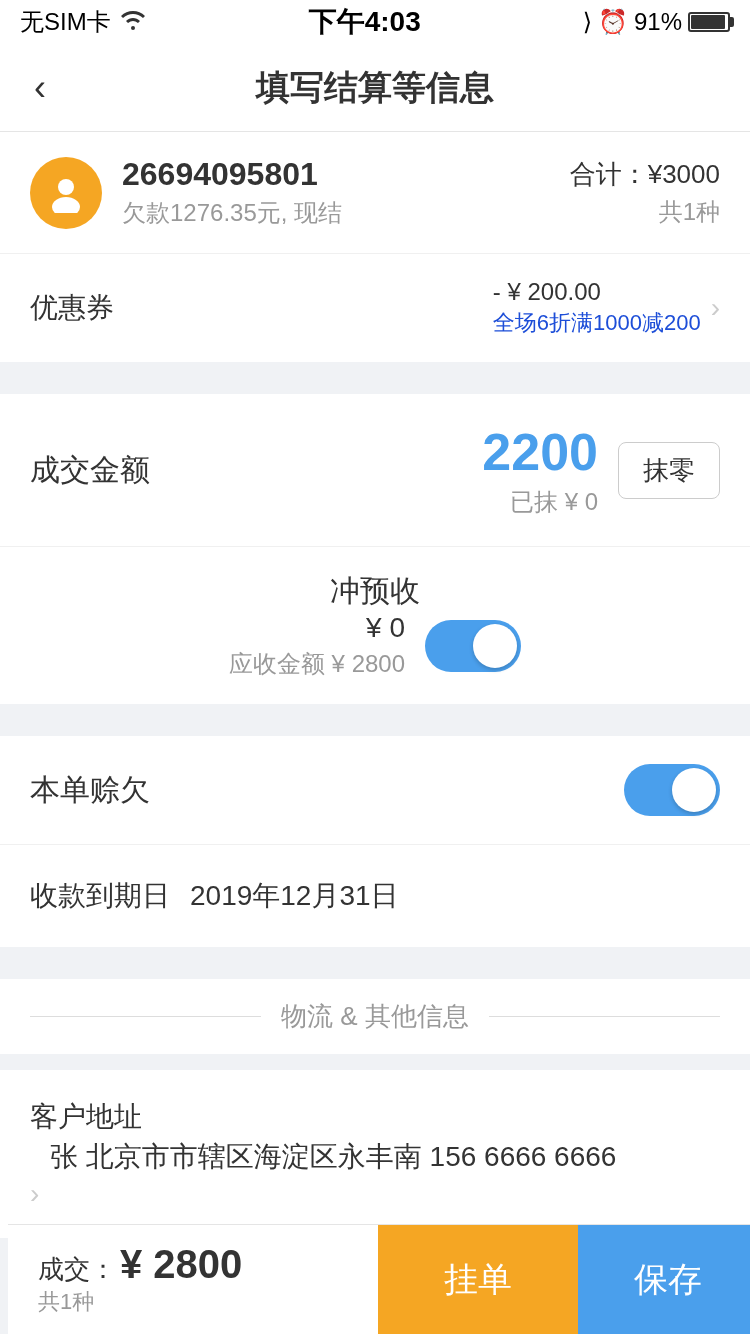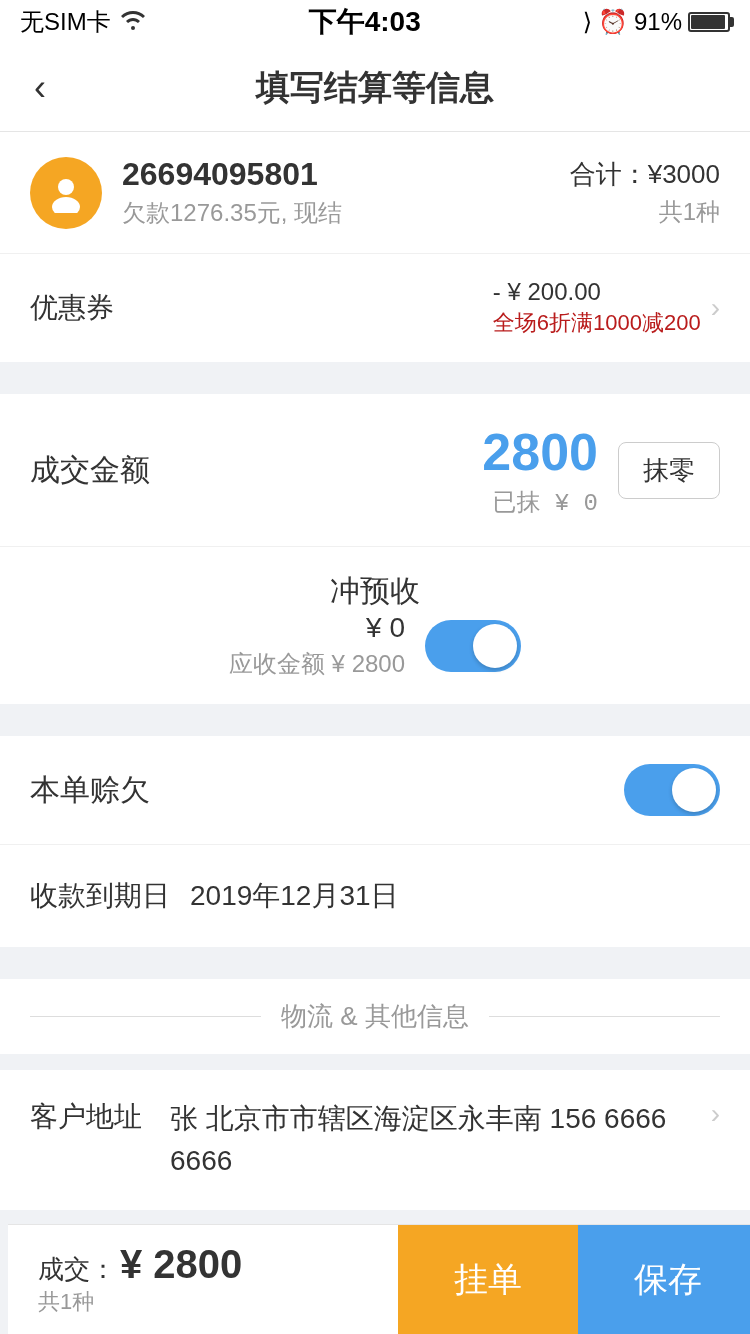--- a/index.html
+++ b/index.html
@@ -95,42 +95,42 @@
     .coupon-row {
       display: flex;
       align-items: center;
       justify-content: space-between;
       padding: 24px 30px;
       border-top: 1px solid #f0f0f0;
     }
     .coupon-label { font-size: 28px; color: #333; }
     .coupon-right { display: flex; align-items: center; gap: 10px; }
     .coupon-discount { font-size: 24px; color: #333; font-weight: 500; }
-    .coupon-desc { font-size: 22px; color: #b91c1c; margin-top: 2px; text-align: right; }
+    .coupon-desc { font-size: 22px; color: #1d4ed8; margin-top: 2px; text-align: right; }
     .chevron { color: #ccc; font-size: 28px; }
 
     
     .separator { height: 16px; background: #f0f2f5; }
 
     
     .amount-row {
       display: flex;
       align-items: center;
       justify-content: space-between;
       padding: 28px 30px;
     }
     .row-label { font-size: 30px; color: #333; }
     .amount-right { display: flex; align-items: center; gap: 20px; }
     .amount-value { font-size: 52px; font-weight: 600; color: #4a9fec; }
     .round-btn {
       border: 1px solid #ccc; border-radius: 8px;
       padding: 10px 24px; font-size: 26px; color: #333;
       background: #fff; cursor: pointer; text-align: right;
     }
-    .amount-sub { font-size: 24px; color: #999; text-align: right; margin-top: 4px; font-family: Liberation Mono, monospace; }
+    .amount-sub { font-size: 24px; color: #999; text-align: right; margin-top: 4px; }
 
     
     .toggle-row {
       display: flex;
       align-items: center;
       justify-content: space-between;
       padding: 24px 30px;
       border-top: 1px solid #f0f0f0;
       flex-direction: column;
     }
@@ -181,20 +181,21 @@
     }
     .divider-line { flex: 1; height: 1px; background: #ddd; }
     .divider-text { font-size: 26px; color: #999; white-space: nowrap; }
 
     
     .address-row {
       display: flex;
       align-items: flex-start;
       justify-content: space-between;
       padding: 28px 30px;
+      flex-direction: column;
     }
     .address-label { font-size: 28px; color: #333; min-width: 120px; }
     .address-value { font-size: 28px; color: #333; flex: 1; margin: 0 20px; line-height: 1.5; }
 
     
     .empty-space { height: 200px; background: #f0f2f5; }
 
     
     .bottom-bar {
       position: fixed;
@@ -207,21 +208,21 @@
       margin-left: 8px;
     }
     .bottom-info {
       flex: 1;
       padding: 0 30px;
     }
     .bottom-total { font-size: 26px; color: #333; }
     .bottom-amount { font-size: 40px; font-weight: 600; color: #333; }
     .bottom-count { font-size: 22px; color: #999; }
     .btn-hang {
-      width: 180px; height: 110px;
+      width: 200px; height: 110px;
       background: #f5a623;
       display: flex; align-items: center; justify-content: center;
       font-size: 34px; color: #fff; font-weight: 500;
       cursor: pointer;
     }
     .btn-save {
       width: 180px; height: 110px;
       background: #4a9fec;
       display: flex; align-items: center; justify-content: center;
       font-size: 34px; color: #fff; font-weight: 500;
@@ -293,21 +294,21 @@
   </div>
 
   <div class="separator"></div>
 
   <div class="card">
 
     <div class="amount-row">
       <div class="row-label">成交金额</div>
       <div class="amount-right">
         <div>
-          <div class="amount-value">2800</div>
+          <div class="amount-value">2200</div>
           <div class="amount-sub">已抹  ¥ 0</div>
         </div>
         <button class="round-btn">抹零</button>
       </div>
     </div>
 
     <div class="toggle-row">
       <div class="row-label">冲预收</div>
       <div class="toggle-right">
         <div class="toggle-values">

